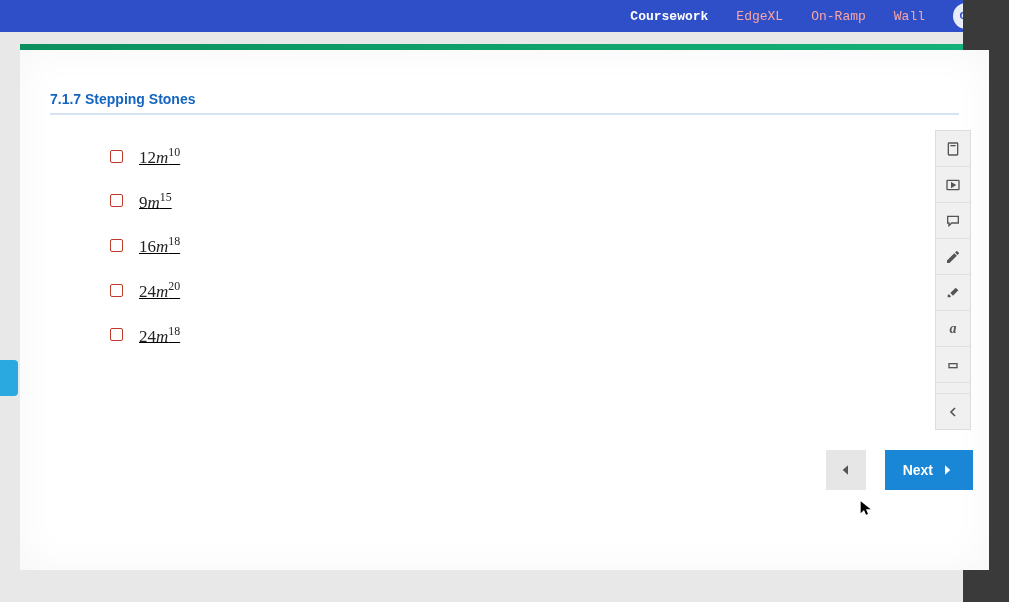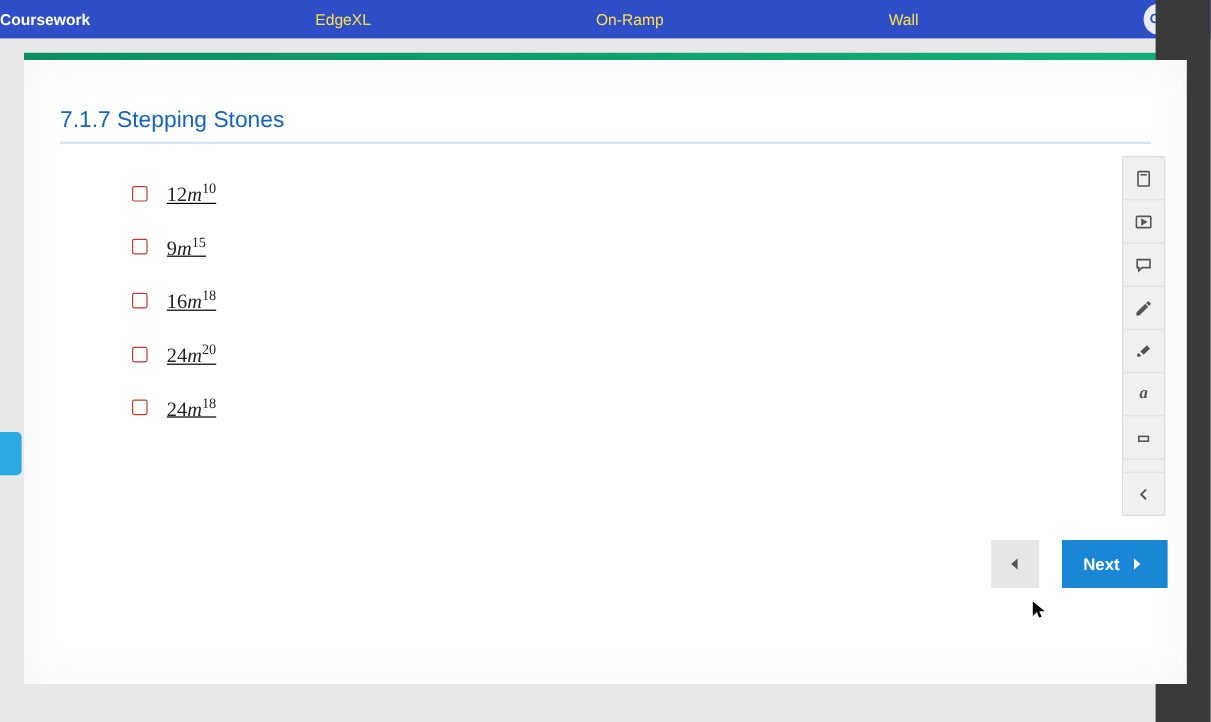--- a/index.html
+++ b/index.html
@@ -9,26 +9,27 @@
       width: 1009px;
       height: 602px;
       overflow: hidden;
       position: relative;
     }
     .topbar {
       background: #2e4fc7;
       height: 32px;
       display: flex;
       align-items: center;
-      justify-content: space-between;
+      justify-content: flex-end;
       padding-right: 30px;
       gap: 28px;
+      font-family: Liberation Mono, monospace;
     }
     .nav-item {
-      color: #fde047;
+      color: #fca5a5;
       font-size: 13px;
       font-weight: 500;
       cursor: pointer;
     }
     .nav-item.active {
       color: #fff;
       font-weight: 700;
     }
     .avatar {
       width: 26px;
@@ -50,22 +51,22 @@
     .card {
       background: #fff;
       margin: 0 20px;
       padding: 40px 30px 40px 30px;
       min-height: 520px;
       position: relative;
       box-shadow: inset 0 0 40px rgba(0,0,0,0.04);
     }
     .title {
       color: #1565c0;
-      font-size: 19px;
-      font-weight: 400;
+      font-size: 14px;
+      font-weight: 700;
       border-bottom: 2px solid #d7e2f2;
       padding-bottom: 6px;
       margin-bottom: 30px;
       display: inline-block;
       width: 100%;
     }
     .question {
       color: #333;
       font-size: 15px;
       margin-left: 30px;

